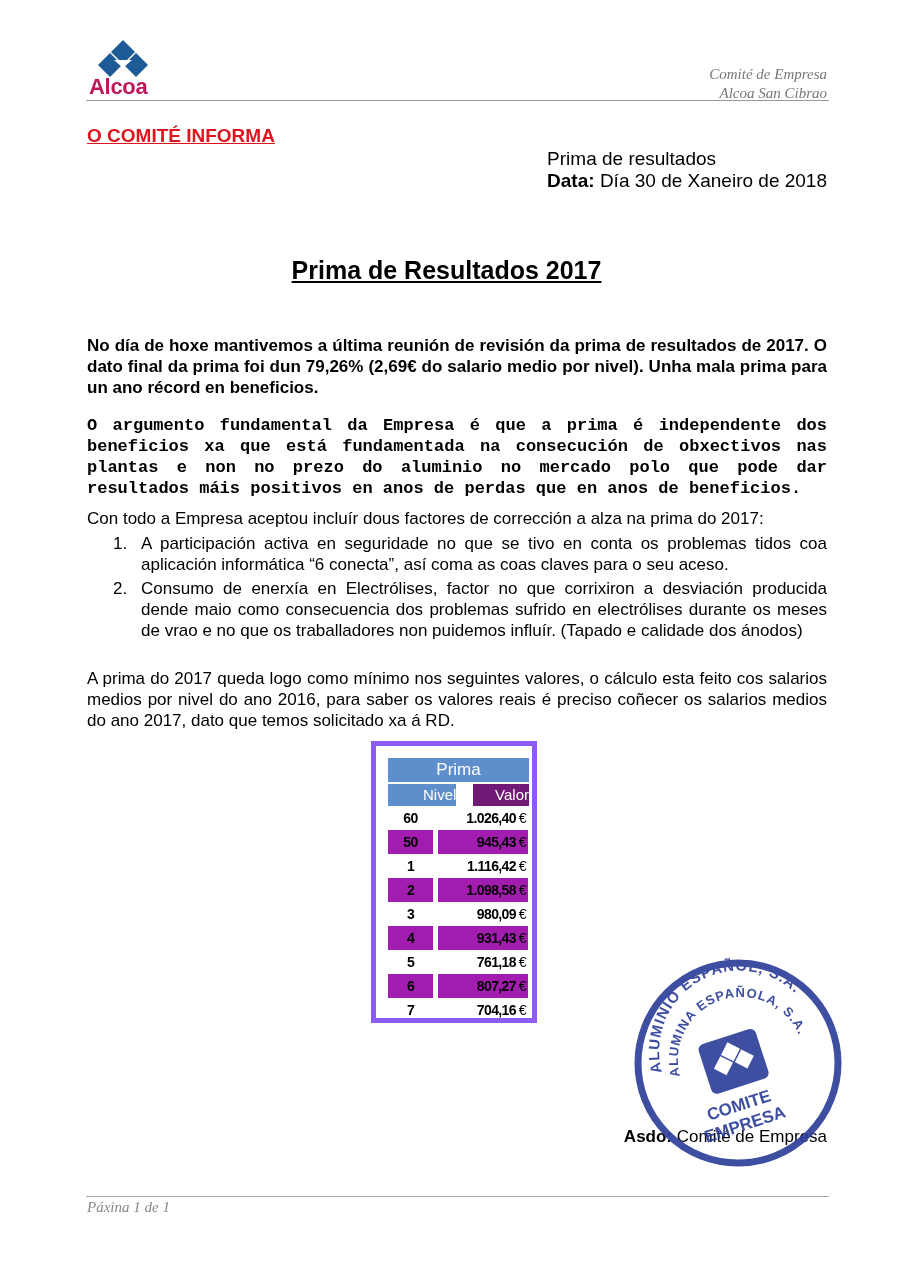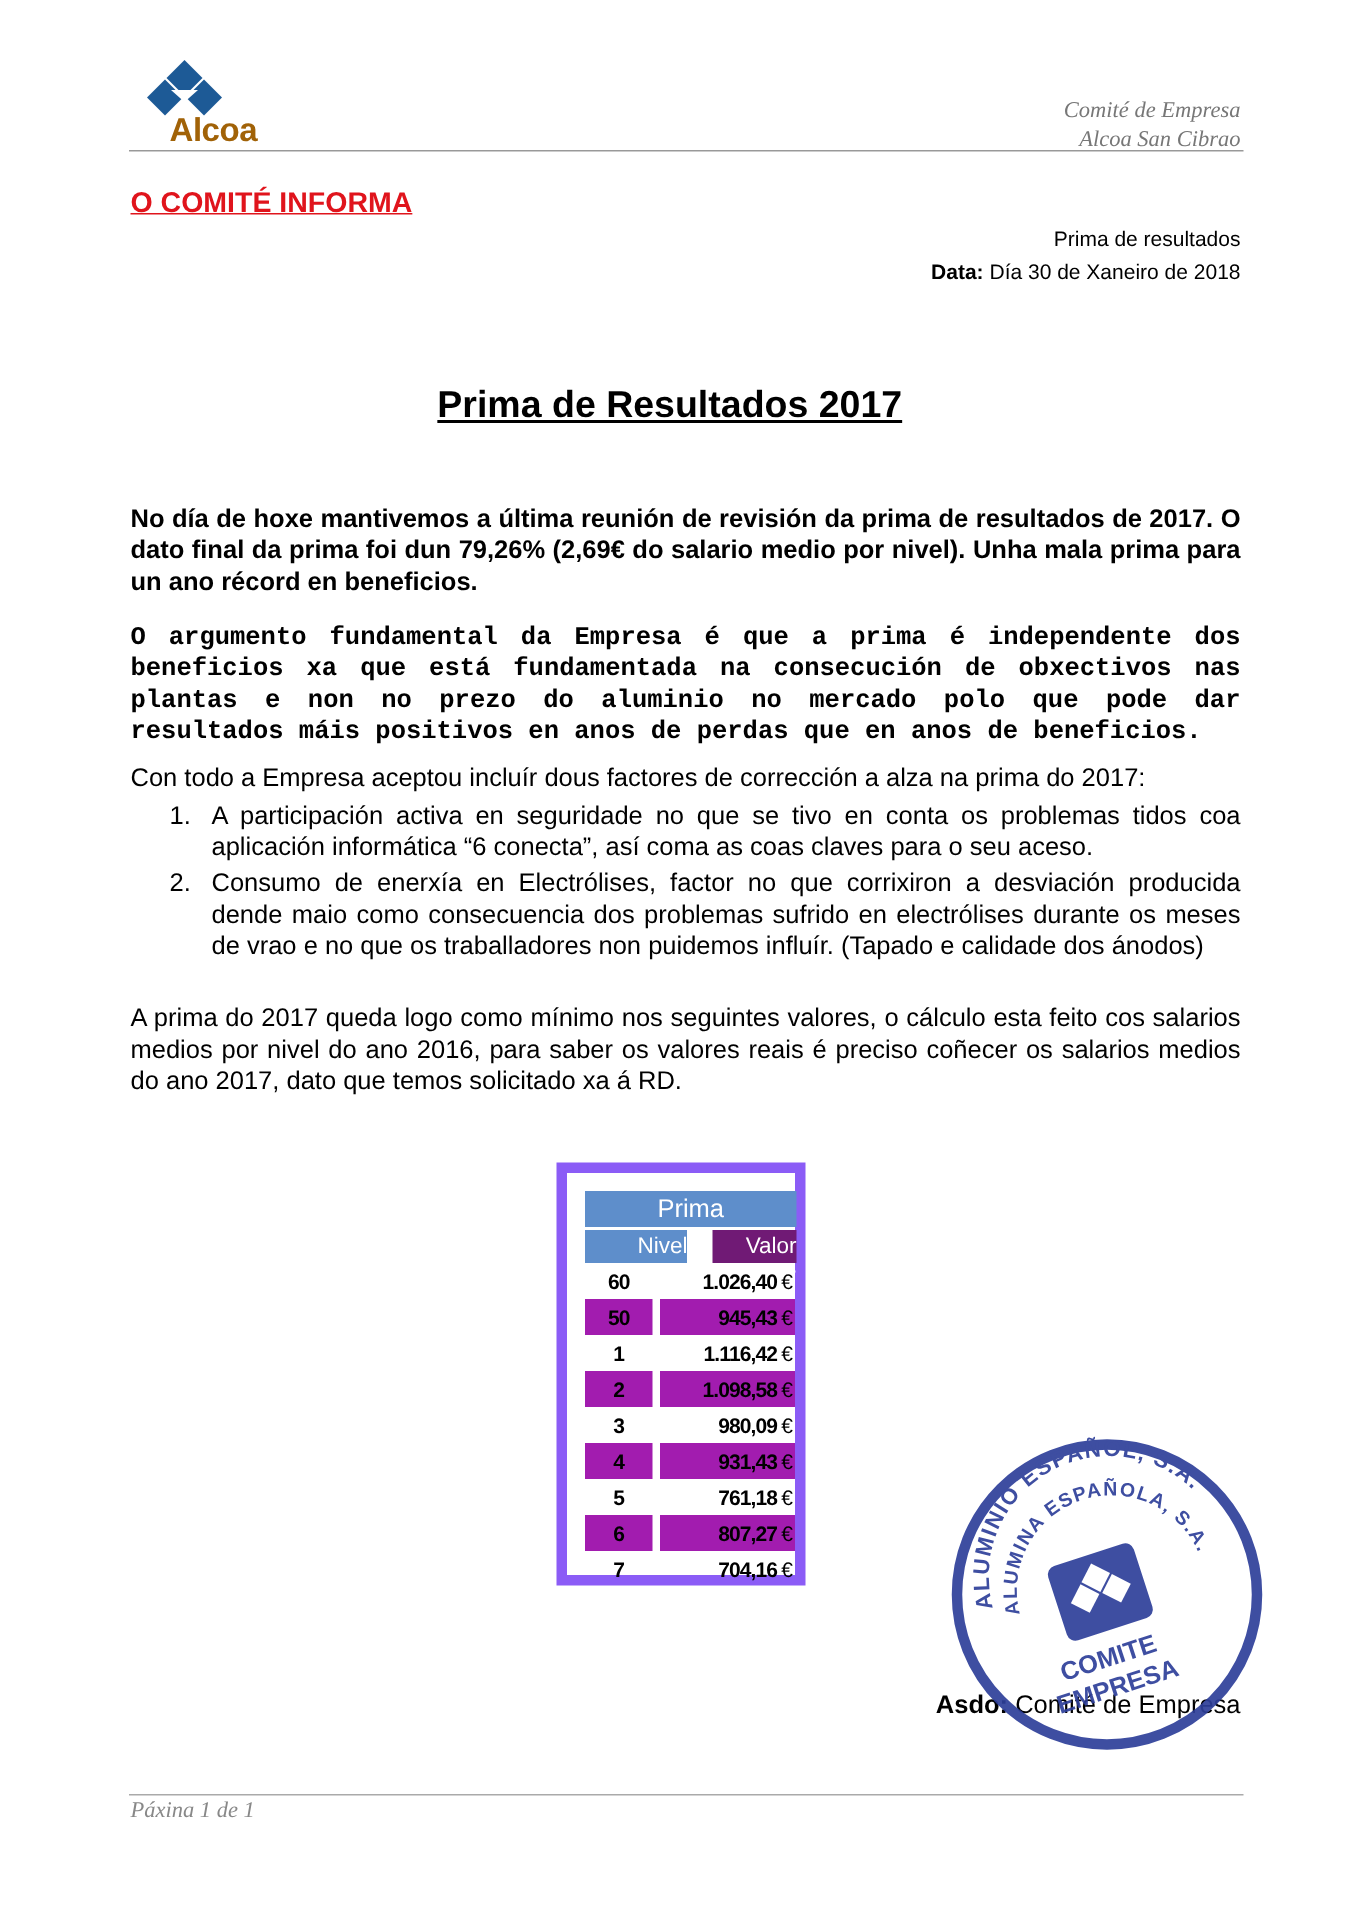--- a/index.html
+++ b/index.html
@@ -1,32 +1,32 @@
 <!DOCTYPE html>
 <html><head>
 <meta charset="utf-8">
 <style>
   html, body { margin: 0; padding: 0; background: #fff; }
   body { width: 905px; height: 1280px; position: relative; overflow: hidden; font-family: "Liberation Sans", sans-serif; color: #000; }
   .logo { position: absolute; left: 88px; top: 40px; width: 70px; height: 60px; }
-  .logo-text { position: absolute; left: 89px; top: 74px; font-family: "Liberation Sans", sans-serif; font-weight: bold; font-size: 22px; color: #a16207; letter-spacing: -0.3px; margin-left: 24px; }
+  .logo-text { position: absolute; left: 89px; top: 74px; font-family: "Liberation Sans", sans-serif; font-weight: bold; font-size: 22px; color: #be185d; letter-spacing: -0.3px; }
   .header-right { position: absolute; right: 78px; top: 65px; text-align: right; font-family: "Liberation Serif", serif; font-style: italic; font-size: 15px; color: #777; line-height: 19px; }
   .header-rule { position: absolute; left: 86px; right: 76px; top: 100px; border-top: 1px solid #999; }
   .informa { position: absolute; left: 87px; top: 125px; color: #e0141c; font-weight: bold; font-size: 19px; text-decoration: underline; }
-  .meta { position: absolute; right: 78px; top: 148px; text-align: right; font-size: 14px; line-height: 22px; margin-left: 19px; }
+  .meta { position: absolute; right: 78px; top: 148px; text-align: left; font-size: 19px; line-height: 22px; margin-left: 19px; }
   .title { position: absolute; left: 0; right: 12px; top: 256px; text-align: center; font-weight: bold; font-size: 25px; text-decoration: underline; }
   .body { position: absolute; left: 87px; width: 740px; font-size: 17px; line-height: 21px; text-align: justify; }
   .p1 { top: 335px; font-weight: bold; }
   .p2 { top: 415px; font-weight: bold; font-family: Liberation Mono, monospace; }
   .p3 { top: 508px; }
   .list { position: absolute; left: 113px; width: 714px; top: 533px; font-size: 17px; line-height: 21px; text-align: justify; margin: 0; padding: 0; list-style: none; }
   .list li { position: relative; padding-left: 28px; margin-bottom: 3px; }
   .list .num { position: absolute; left: 0; top: 0; }
   .p4 { top: 668px; }
-  .table-wrap { position: absolute; left: 371px; top: 775px; width: 166px; height: 282px; border: 7px solid #8b5cf6; background: #fff; box-sizing: border-box; }
+  .table-wrap { position: absolute; left: 371px; top: 741px; width: 166px; height: 282px; border: 5px solid #8b5cf6; background: #fff; box-sizing: border-box; }
   .tbl { position: absolute; left: 12px; top: 12px; width: 141px; font-family: "Liberation Sans", sans-serif; }
   .tbl .prima-hdr { background: #5e8ecb; color: #fff; text-align: center; font-size: 17px; height: 24px; line-height: 24px; }
   .tbl .col-hdr { display: flex; margin-top: 2px; height: 22px; line-height: 22px; color: #fff; font-size: 15px; }
   .tbl .col-hdr .c1 { width: 45px; background: #5e8ecb; text-align: center; padding-left: 35px; }
   .tbl .col-hdr .c2 { width: 90px; margin-left: 17px; background: #701a75; text-align: right; }
   .tbl .row { display: flex; height: 24px; line-height: 24px; font-size: 14px; font-weight: bold; letter-spacing: -0.6px; }
   .tbl .row .c1 { width: 45px; text-align: center; }
   .tbl .row .c2 { width: 90px; margin-left: 5px; text-align: right; padding-right: 12px; box-sizing: border-box; position: relative; }
   .tbl .row .c2 .eur { position: absolute; right: 2px; font-weight: normal; }
   .tbl .row.alt .c1, .tbl .row.alt .c2 { background: #a21caf; }

